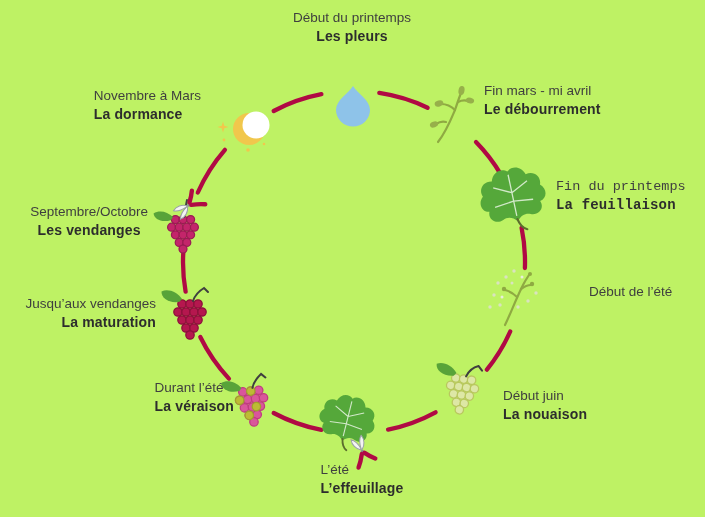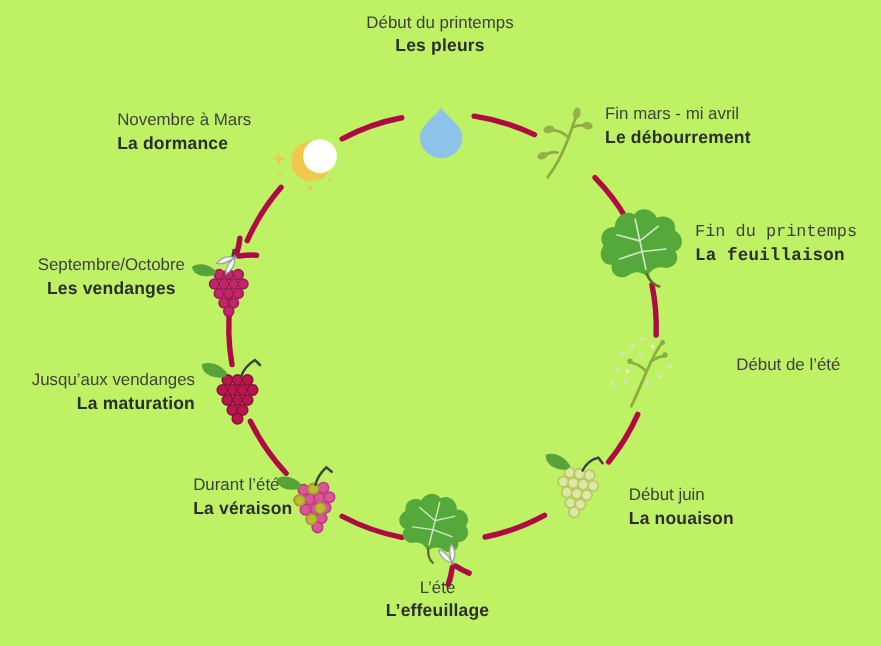--- a/index.html
+++ b/index.html
@@ -12,21 +12,21 @@
 
   .label { position:absolute; white-space:nowrap; color:#3f3f3f; font-size:13.5px; line-height:18px; }
   .label .period { font-weight:400; }
   .label .name   { font-weight:700; font-size:14px; color:#2d2d2d; letter-spacing:.15px; }
 
   .pos-pleurs      { left:352px; top:9px;   transform:translateX(-50%); text-align:center; }
   .pos-debourrement{ left:484px; top:82px;  text-align:left; }
   .pos-feuillaison { left:556px; top:178px; text-align:left;font-family:Liberation Mono, monospace; }
   .pos-floraison   { left:557px; top:283px; text-align:left;margin-left:32px; }
   .pos-nouaison    { left:503px; top:387px; text-align:left; }
-  .pos-effeuillage { left:350px; top:461px; transform:translateX(-50%); text-align:center; }
+  .pos-effeuillage { left:362px; top:461px; transform:translateX(-50%); text-align:left; }
   .pos-veraison    { right:471px; top:379px; text-align:left; }
   .pos-maturation  { right:549px; top:295px; text-align:right; }
   .pos-vendanges   { right:557px; top:203px; text-align:center; }
   .pos-dormance    { right:504px; top:87px;  text-align:left; }
 
   .arc { stroke:#b00a44; stroke-width:4.3; fill:none; stroke-linecap:round; }
 
   .sprig    { stroke:#8faa42; stroke-width:2.2; fill:none; stroke-linecap:round; }
   .bud      { fill:#97b04a; }
   .speck    { fill:#d9e3c0; }

